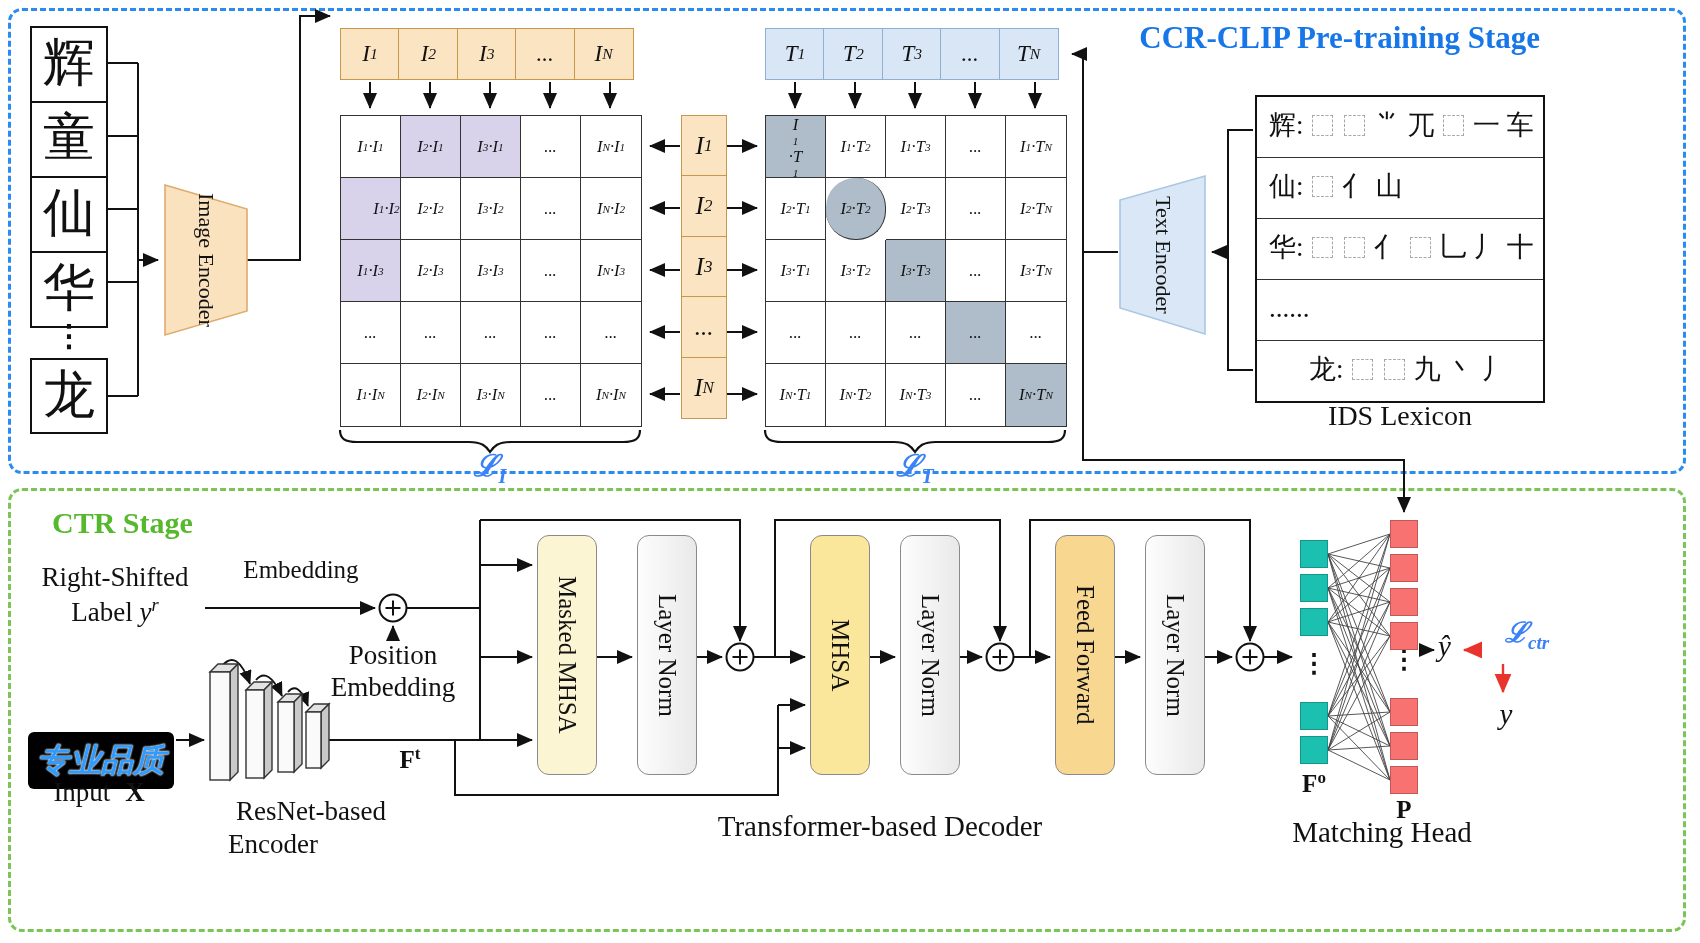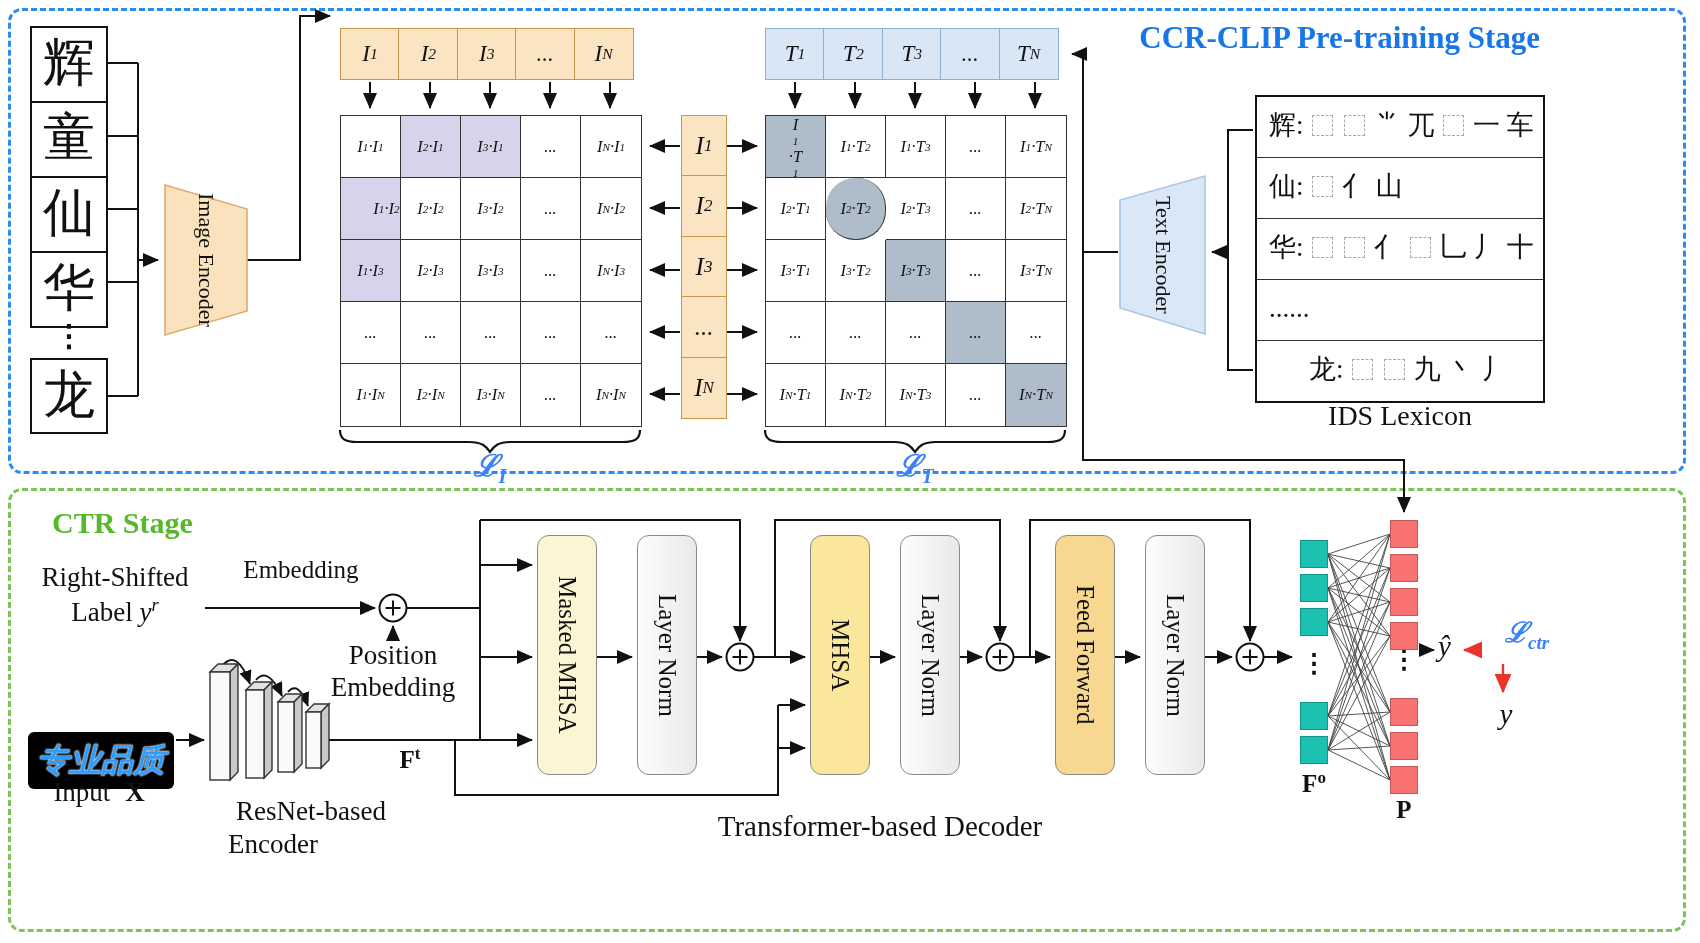--- a/index.html
+++ b/index.html
@@ -379,20 +379,21 @@
   <div id="b-ln2" class="abs block">Layer Norm</div>
   <div id="b-ff" class="abs block">Feed Forward</div>
   <div id="b-ln3" class="abs block">Layer Norm</div>
 
   <div id="lbl-decoder" class="abs">Transformer-based Decoder</div>
 
   <div id="fo-dots" class="abs">⋮</div>
   <div id="p-dots" class="abs">⋮</div>
   <div id="lbl-fo" class="abs">F<sup>o</sup></div>
   <div id="lbl-p" class="abs">P</div>
+  <div id="lbl-match" class="abs">Matching Head</div>
   <div id="lbl-yhat" class="abs">ŷ</div>
   <div id="lbl-lctr" class="abs loss" style="font-size:28px;">ℒ<sub>ctr</sub></div>
   <div id="lbl-y" class="abs">y</div>
 
 <div class="sq" style="left: 1300px; top: 540px; background: rgb(28, 192, 176);"></div>
     <div class="sq" style="left: 1300px; top: 574px; background: rgb(28, 192, 176);"></div>
     <div class="sq" style="left: 1300px; top: 608px; background: rgb(28, 192, 176);"></div>
     <div class="sq" style="left: 1300px; top: 702px; background: rgb(28, 192, 176);"></div>
     <div class="sq" style="left: 1300px; top: 736px; background: rgb(28, 192, 176);"></div>
     <div class="sq" style="left: 1390px; top: 520px; background: rgb(249, 114, 114);"></div>

